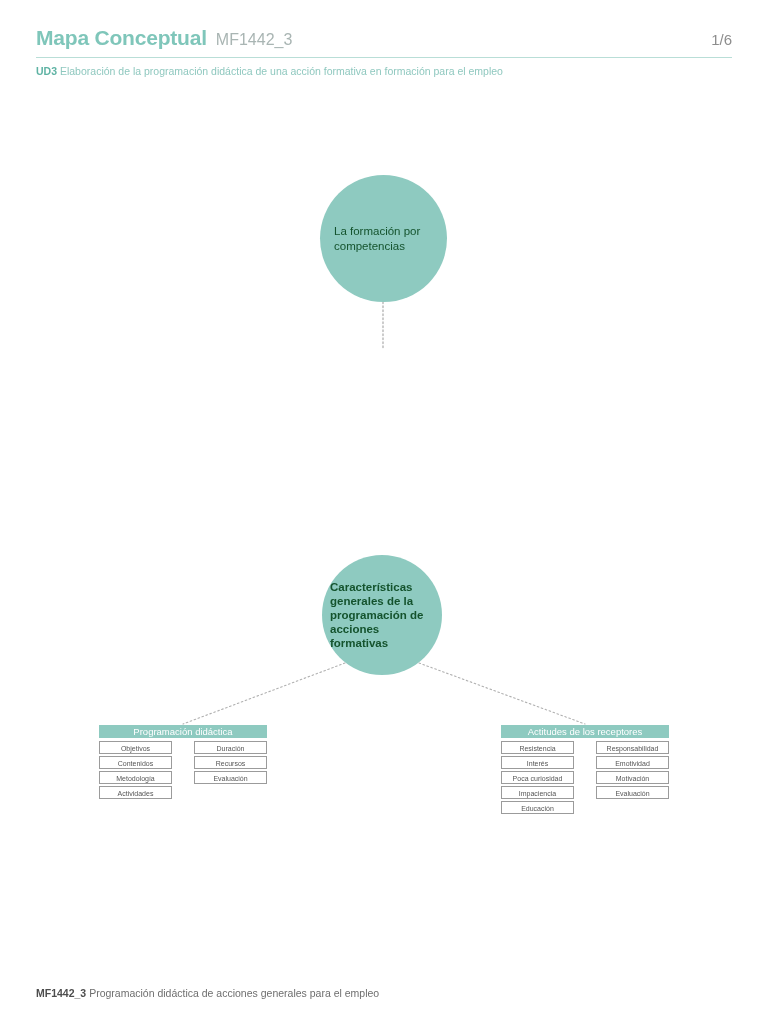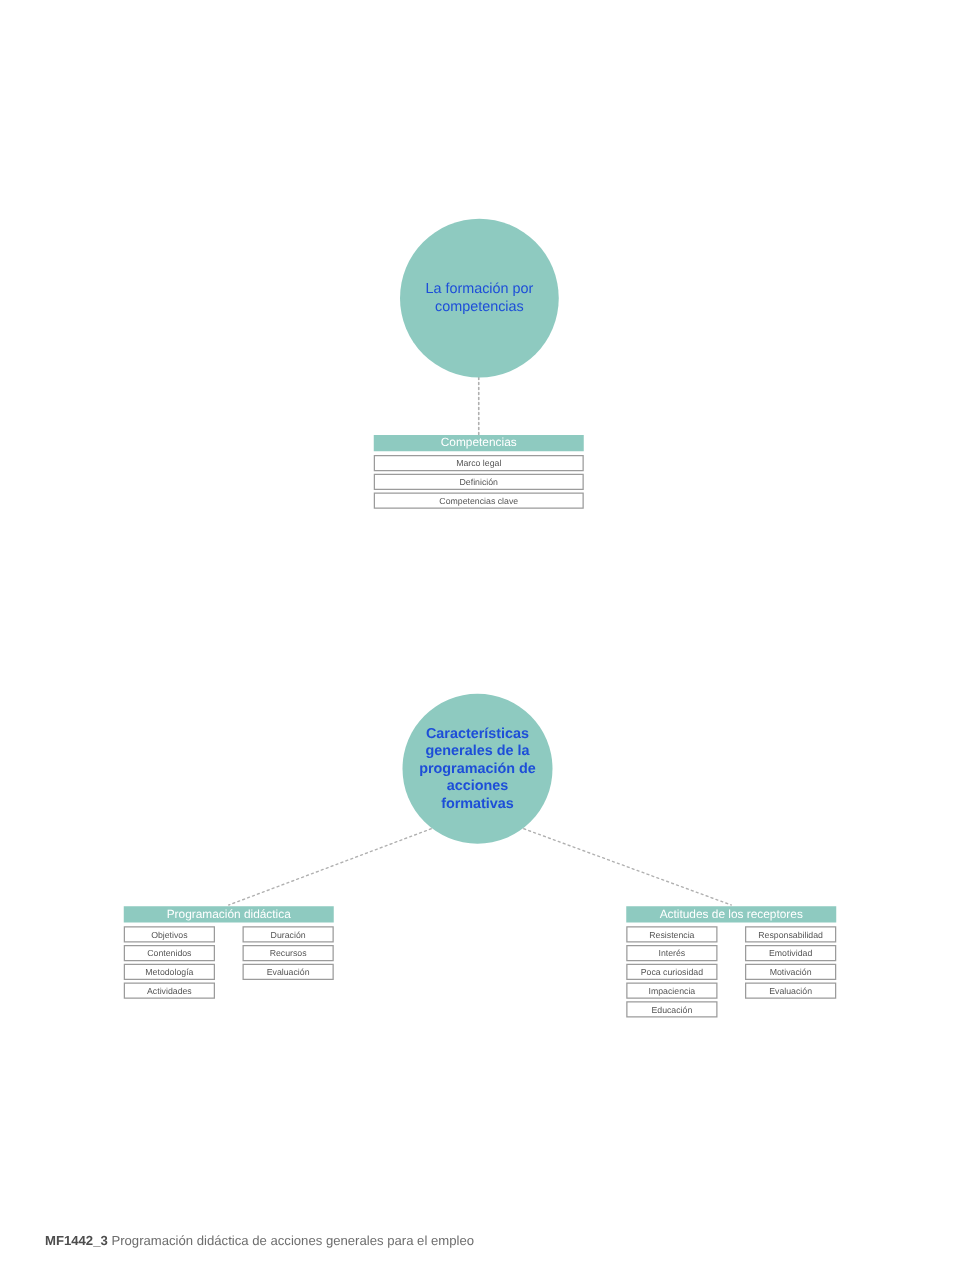--- a/index.html
+++ b/index.html
@@ -89,22 +89,21 @@
   }
 
   
   .circle {
     position: absolute;
     border-radius: 50%;
     background: #8ecac0;
     display: flex;
     align-items: center;
     justify-content: center;
-    text-align: center;
-    color: #1d4ed8;
+    color: #14532d;
     box-sizing: border-box;
   }
   .circle-text {
     font-size: 11.5px;
     line-height: 14.5px;
     padding: 0 14px;
   }
   .circle.c1 {
     left: 320px; top: 175px;
     width: 127px; height: 127px;
@@ -178,41 +177,45 @@
   .footer b {
     color: #4d4d4d;
     font-weight: bold;
   }
 </style>
 </head>
 <body>
 
 <div class="canvas">
 
+  <div class="header">
+    <div class="header-row">
+      <div class="title-group">
+        <span class="title-main">Mapa Conceptual</span>
+        <span class="title-code">MF1442_3</span>
+      </div>
+      <span class="page-num">1/6</span>
+    </div>
+    <div class="header-rule"></div>
+    <div class="subtitle">
+      <b>UD3</b>
+      <span>Elaboración de la programación didáctica de una acción formativa en formación para el empleo</span>
+    </div>
+  </div>
 
   <svg class="connectors" viewBox="0 0 768 1024">
     <line x1="383" y1="302" x2="383" y2="348" stroke="#b0b0b0" stroke-width="1.3" stroke-dasharray="1.6 2.4" stroke-linecap="round"></line>
     <line x1="345" y1="663" x2="183" y2="724" stroke="#b0b0b0" stroke-width="1.1" stroke-dasharray="1.6 2.6" stroke-linecap="round"></line>
     <line x1="419" y1="663" x2="585" y2="724" stroke="#b0b0b0" stroke-width="1.1" stroke-dasharray="1.6 2.6" stroke-linecap="round"></line>
   </svg>
 
   <div class="circle c1">
     <div class="circle-text">La formación por competencias</div>
   </div>
 
-  <div class="group g-comp">
-    <div class="group-header">Competencias</div>
-    <div class="group-cols">
-      <div class="group-col">
-        <div class="node-box">Marco legal</div>
-        <div class="node-box">Definición</div>
-        <div class="node-box">Competencias clave</div>
-      </div>
-    </div>
-  </div>
 
   <div class="circle c2">
     <div class="circle-text">Características generales de la programación de acciones formativas</div>
   </div>
 
   <div class="group g-act">
     <div class="group-header">Actitudes de los receptores</div>
     <div class="group-cols">
       <div class="group-col">
         <div class="node-box">Resistencia</div>

